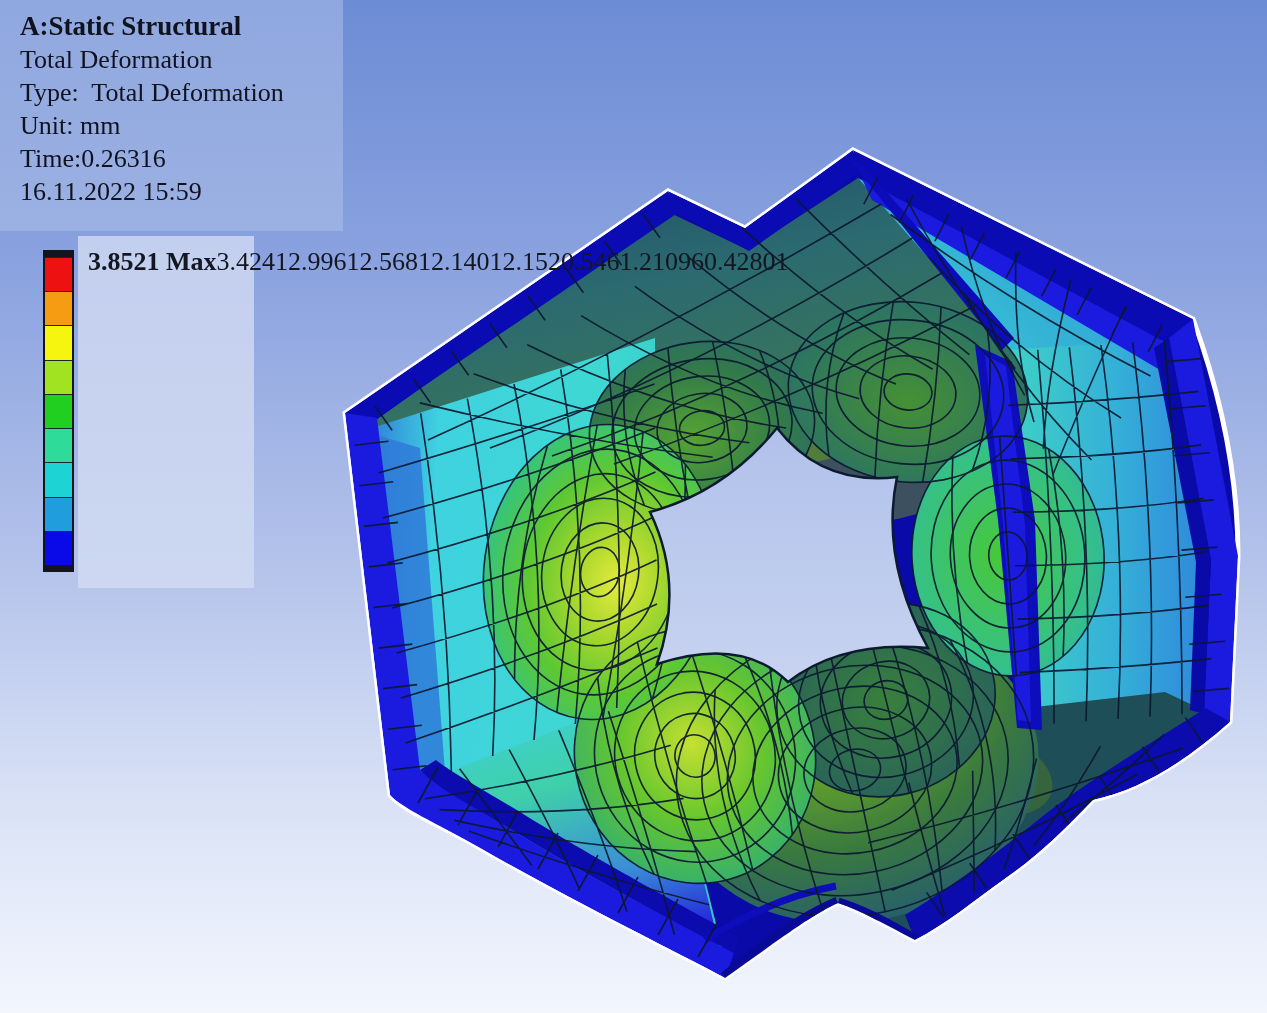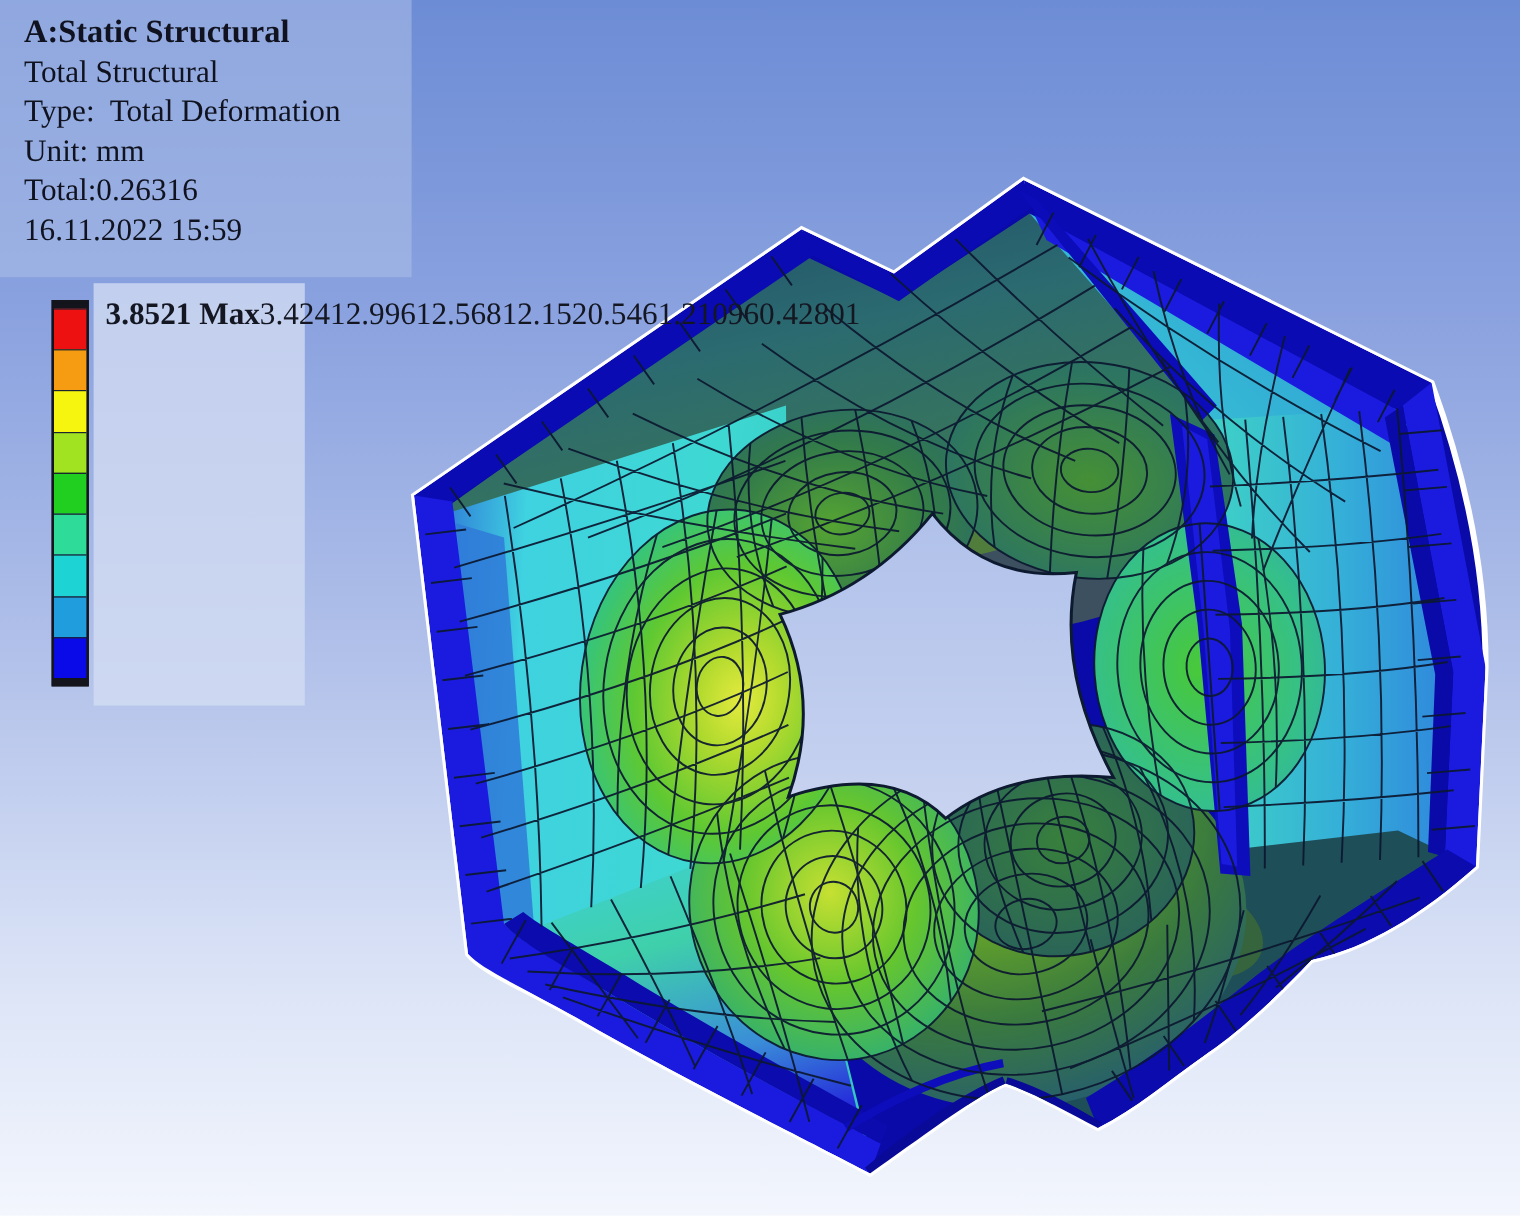--- a/index.html
+++ b/index.html
@@ -232,24 +232,24 @@
             <ellipse cx="886" cy="700" rx="88.0" ry="76.8"></ellipse>
             <ellipse cx="886" cy="700" rx="110.0" ry="96.0"></ellipse>
             <path d="M831.0,616.9Q817.3,700.0 831.0,783.1M886.0,604.0Q886.0,700.0 886.0,796.0M941.0,616.9Q954.8,700.0 941.0,783.1"></path>
           </g>
         </g>
   </g>
 </svg>
 
 <div class="panel hdr">
   <div class="t title">A:Static Structural</div>
-  <div class="t">Total Structural</div>
+  <div class="t">Total Deformation</div>
   <div class="t">Type:  Total Deformation</div>
   <div class="t">Unit: mm</div>
-  <div class="t">Total:0.26316</div>
+  <div class="t">Time:0.26316</div>
   <div class="t">16.11.2022 15:59</div>
 </div>
 
 <div class="panel lgd-bg"></div>
 <div class="panel cbar">
   <div class="cap"></div>
   <div class="seg" style="background: rgb(238, 17, 17);"></div>
   <div class="seg" style="background: rgb(245, 156, 18);"></div>
   <div class="seg" style="background: rgb(245, 245, 16);"></div>
   <div class="seg" style="background: rgb(162, 227, 33);"></div>
@@ -258,19 +258,20 @@
   <div class="seg" style="background: rgb(30, 211, 211);"></div>
   <div class="seg" style="background: rgb(32, 157, 221);"></div>
   <div class="seg" style="background: rgb(10, 10, 232);"></div>
   <div class="cap"></div>
 </div>
 <div class="panel lbls">
   <div class="lrow b">3.8521 Max</div>
   <div class="lrow">3.4241</div>
   <div class="lrow">2.9961</div>
   <div class="lrow">2.5681</div>
+  <div class="lrow">2.1401</div>
   <div class="lrow">2.152</div>
   <div class="lrow">0.546</div>
   <div class="lrow">1.21096</div>
   <div class="lrow">0.42801</div>
 </div>
 
 </div>
 
 </body></html>

